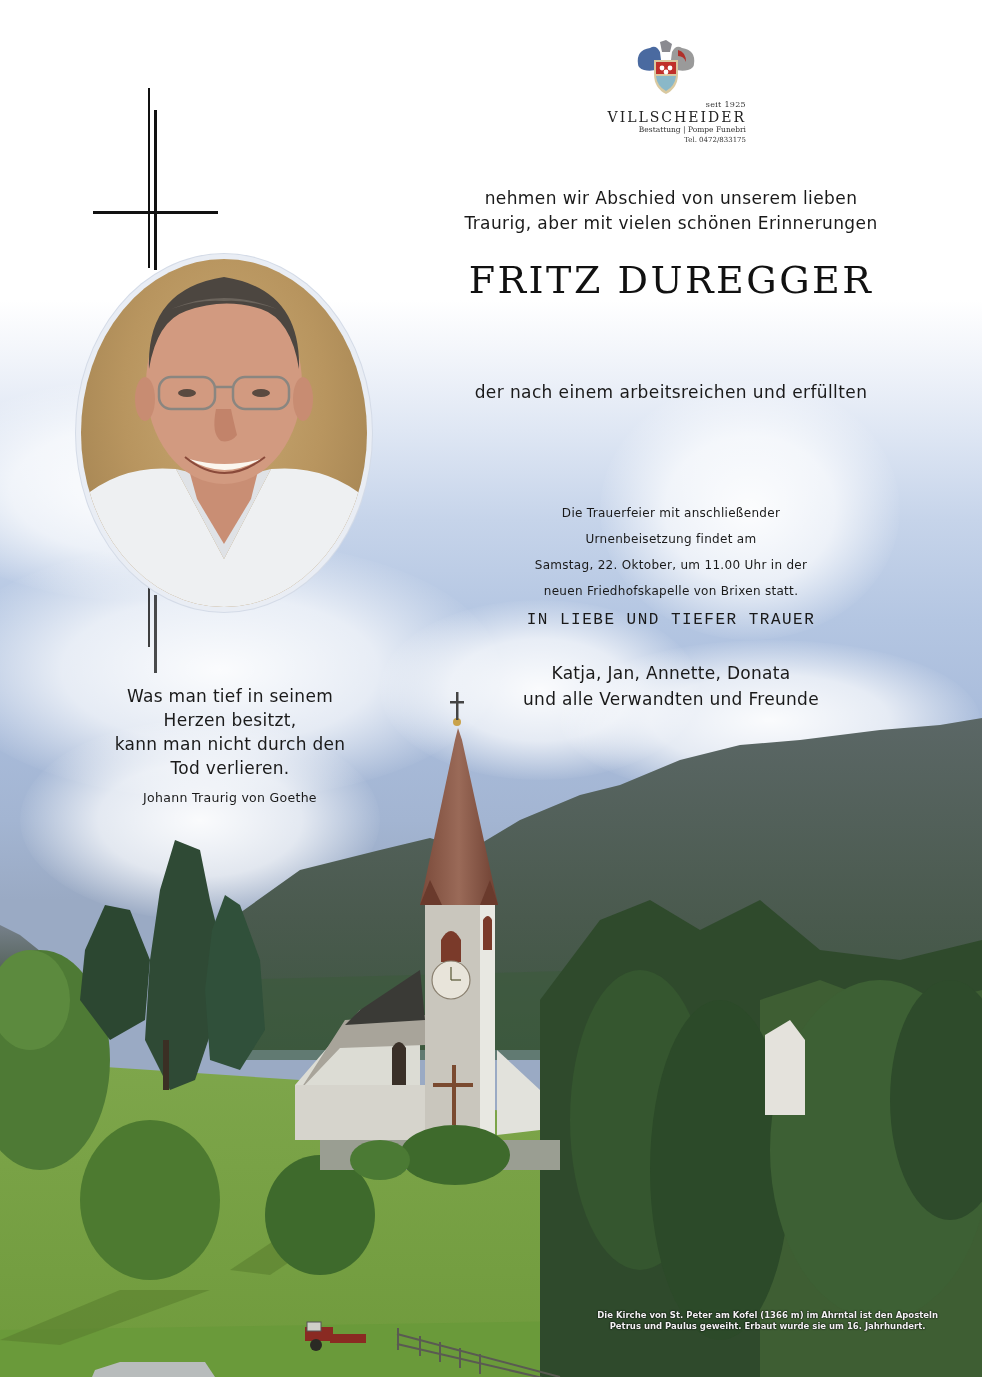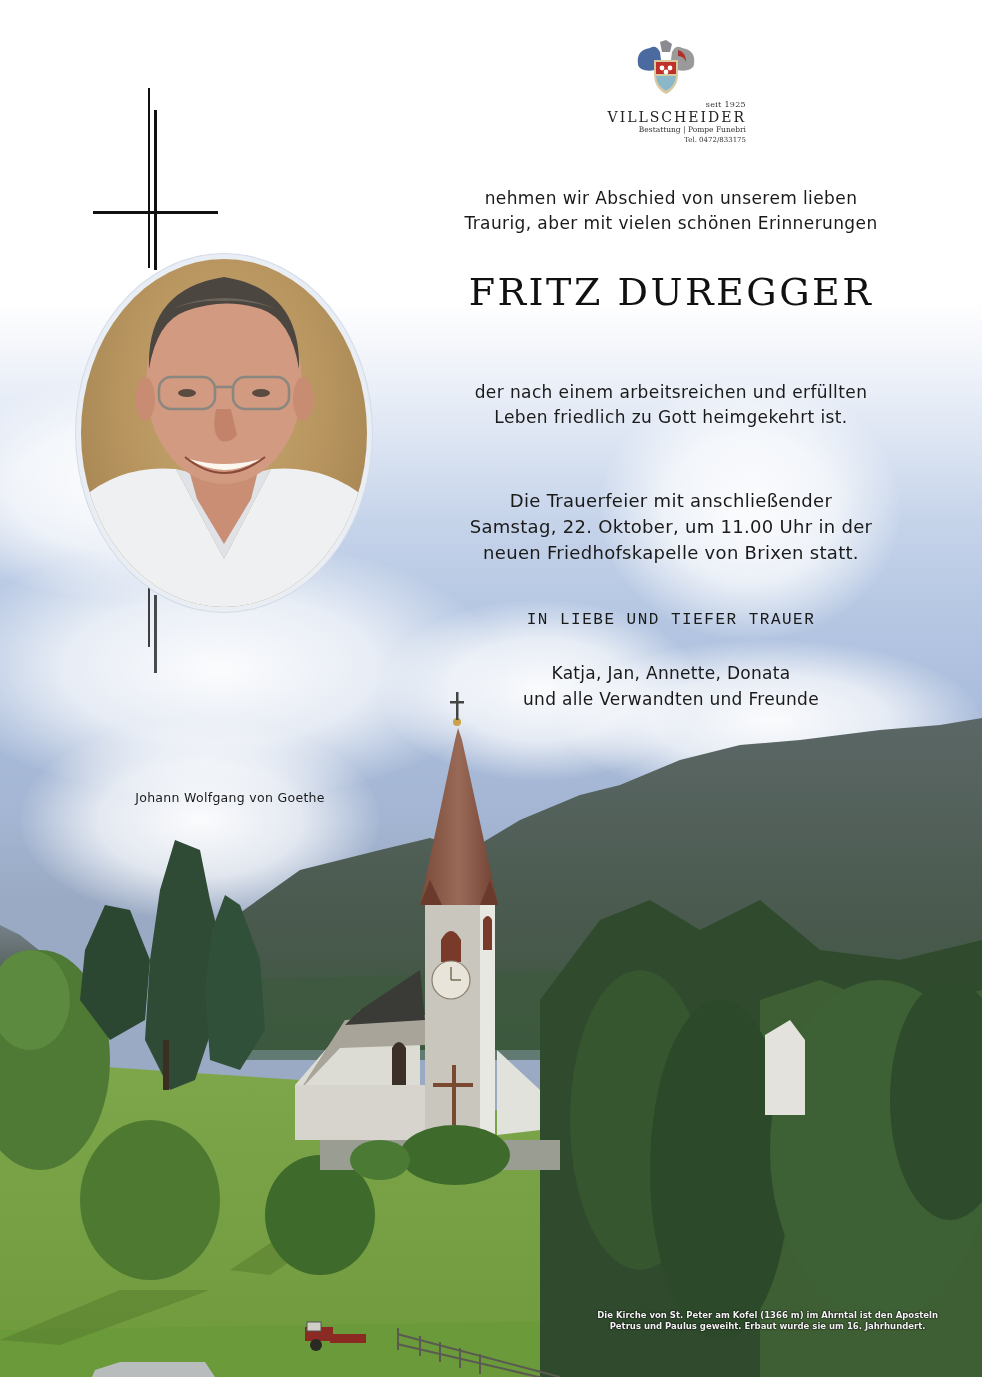--- a/index.html
+++ b/index.html
@@ -25,26 +25,26 @@
   .line { position: absolute; background: #111; }
 
   
   .portrait { position: absolute; left: 76px; top: 254px; width: 296px; height: 358px; border-radius: 50%; background: #e9edf4; box-shadow: 0 0 0 1px #d4dbe7; }
   .portrait-inner { position: absolute; left: 5px; top: 5px; width: 286px; height: 348px; border-radius: 50%; overflow: hidden;
     background: radial-gradient(ellipse at 50% 40%, #c8a872 0%, #b8955f 50%, #9c7d4d 100%); }
 
   
   .center-col { position: absolute; left: 440px; width: 462px; text-align: center; }
   .intro { top: 186px; font-size: 17px; line-height: 25px; letter-spacing: 0.4px; }
-  .name { top: 256px; font-family: "DejaVu Serif", serif; font-size: 38px; letter-spacing: 2.5px; line-height: 48px; color: #111; font-weight: normal; margin-top: 12px; }
+  .name { top: 256px; font-family: "DejaVu Serif", serif; font-size: 38px; letter-spacing: 2.5px; line-height: 48px; color: #111; font-weight: normal; }
   .dates { top: 324px; font-size: 17px; line-height: 24px; letter-spacing: 0.3px; }
   .dates .sep { display: inline-block; width: 26px; }
   .dates sup { font-size: 11px; vertical-align: 5px; }
   .life { top: 380px; font-size: 17px; line-height: 25px; letter-spacing: 0.4px; }
-  .service { top: 488px; font-size: 18px; line-height: 26px; letter-spacing: 0.3px; }
+  .service { top: 500px; font-size: 12px; line-height: 26px; letter-spacing: 0.3px; }
   .mourning { top: 608px; font-family: Liberation Mono, monospace; font-size: 16px; letter-spacing: 1.5px; line-height: 24px; color: #1a1a1a; }
   .family { top: 660px; font-size: 17px; line-height: 26px; letter-spacing: 0.3px; }
 
   .quote { position: absolute; left: 80px; width: 300px; top: 684px; text-align: center; font-size: 17px; line-height: 24px; letter-spacing: 0.3px; }
   .author { position: absolute; left: 80px; width: 300px; top: 790px; text-align: center; font-size: 12.5px; letter-spacing: 0.3px; }
 
   .caption { position: absolute; right: 44px; top: 1310px; text-align: center; font-size: 8.5px; line-height: 11px; color: #f2f2f2; font-weight: bold; text-shadow: 0 0 2px #000, 0 0 1px #000; }
 </style>
 </head>
 <body>
@@ -219,36 +219,42 @@
   <div class="center-col intro">
     <div>nehmen wir Abschied von unserem lieben</div>
     <div>Traurig, aber mit vielen schönen Erinnerungen</div>
   </div>
 
   <div class="center-col name">FRITZ DUREGGER</div>
 
 
   <div class="center-col life">
     <div>der nach einem arbeitsreichen und erfüllten</div>
-    <div>Leben friedlich zu Gott heimgekehrt ist.</div>
   </div>
 
   <div class="center-col service">
     <div>Die Trauerfeier mit anschließender</div>
+    <div>Urnenbeisetzung findet am</div>
     <div>Samstag, 22. Oktober, um 11.00 Uhr in der</div>
     <div>neuen Friedhofskapelle von Brixen statt.</div>
   </div>
 
   <div class="center-col mourning">IN LIEBE UND TIEFER TRAUER</div>
 
   <div class="center-col family">
     <div>Katja, Jan, Annette, Donata</div>
     <div>und alle Verwandten und Freunde</div>
   </div>
 
-  <div class="author">Johann Wolfgang von Goethe</div>
+  <div class="quote">
+    <div>Was man tief in seinem</div>
+    <div>Herzen besitzt,</div>
+    <div>kann man nicht durch den</div>
+    <div>Tod verlieren.</div>
+  </div>
+  <div class="author">Johann Traurig von Goethe</div>
 
   <div class="caption">
     <div>Die Kirche von St. Peter am Kofel (1366 m) im Ahrntal ist den Aposteln</div>
     <div>Petrus und Paulus geweiht. Erbaut wurde sie um 16. Jahrhundert.</div>
   </div>
 
 </div>
 
 </body></html>

